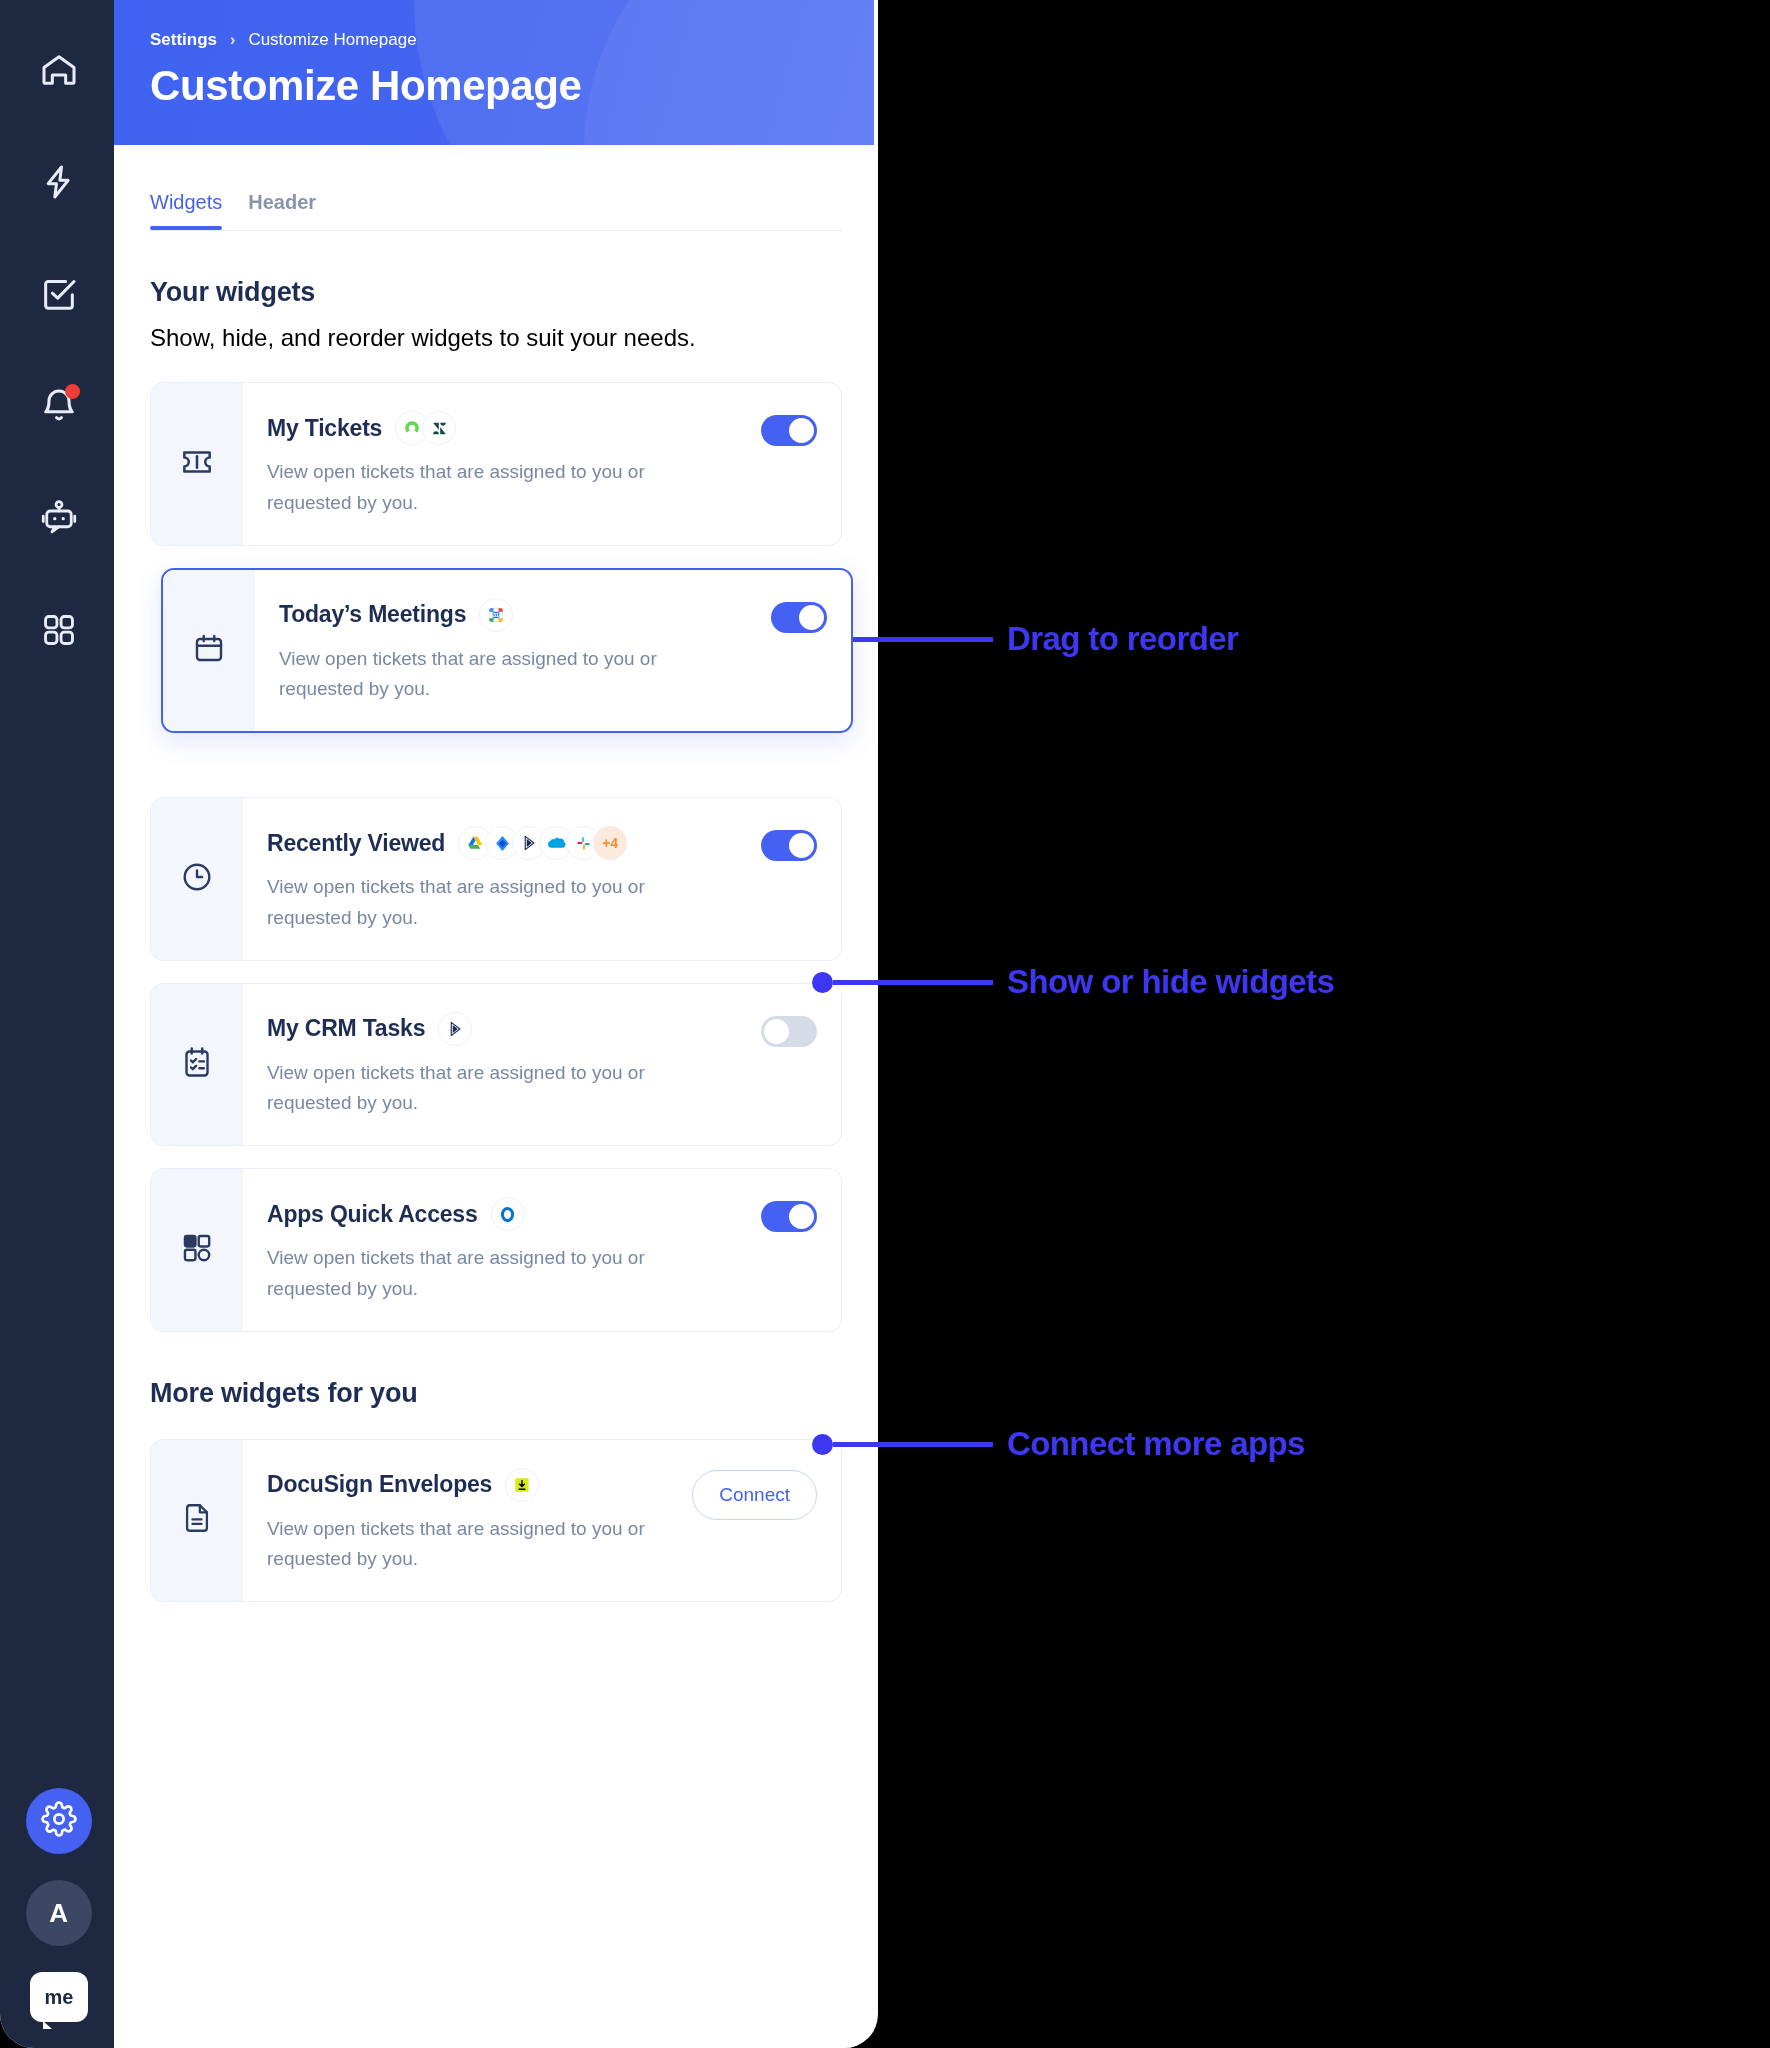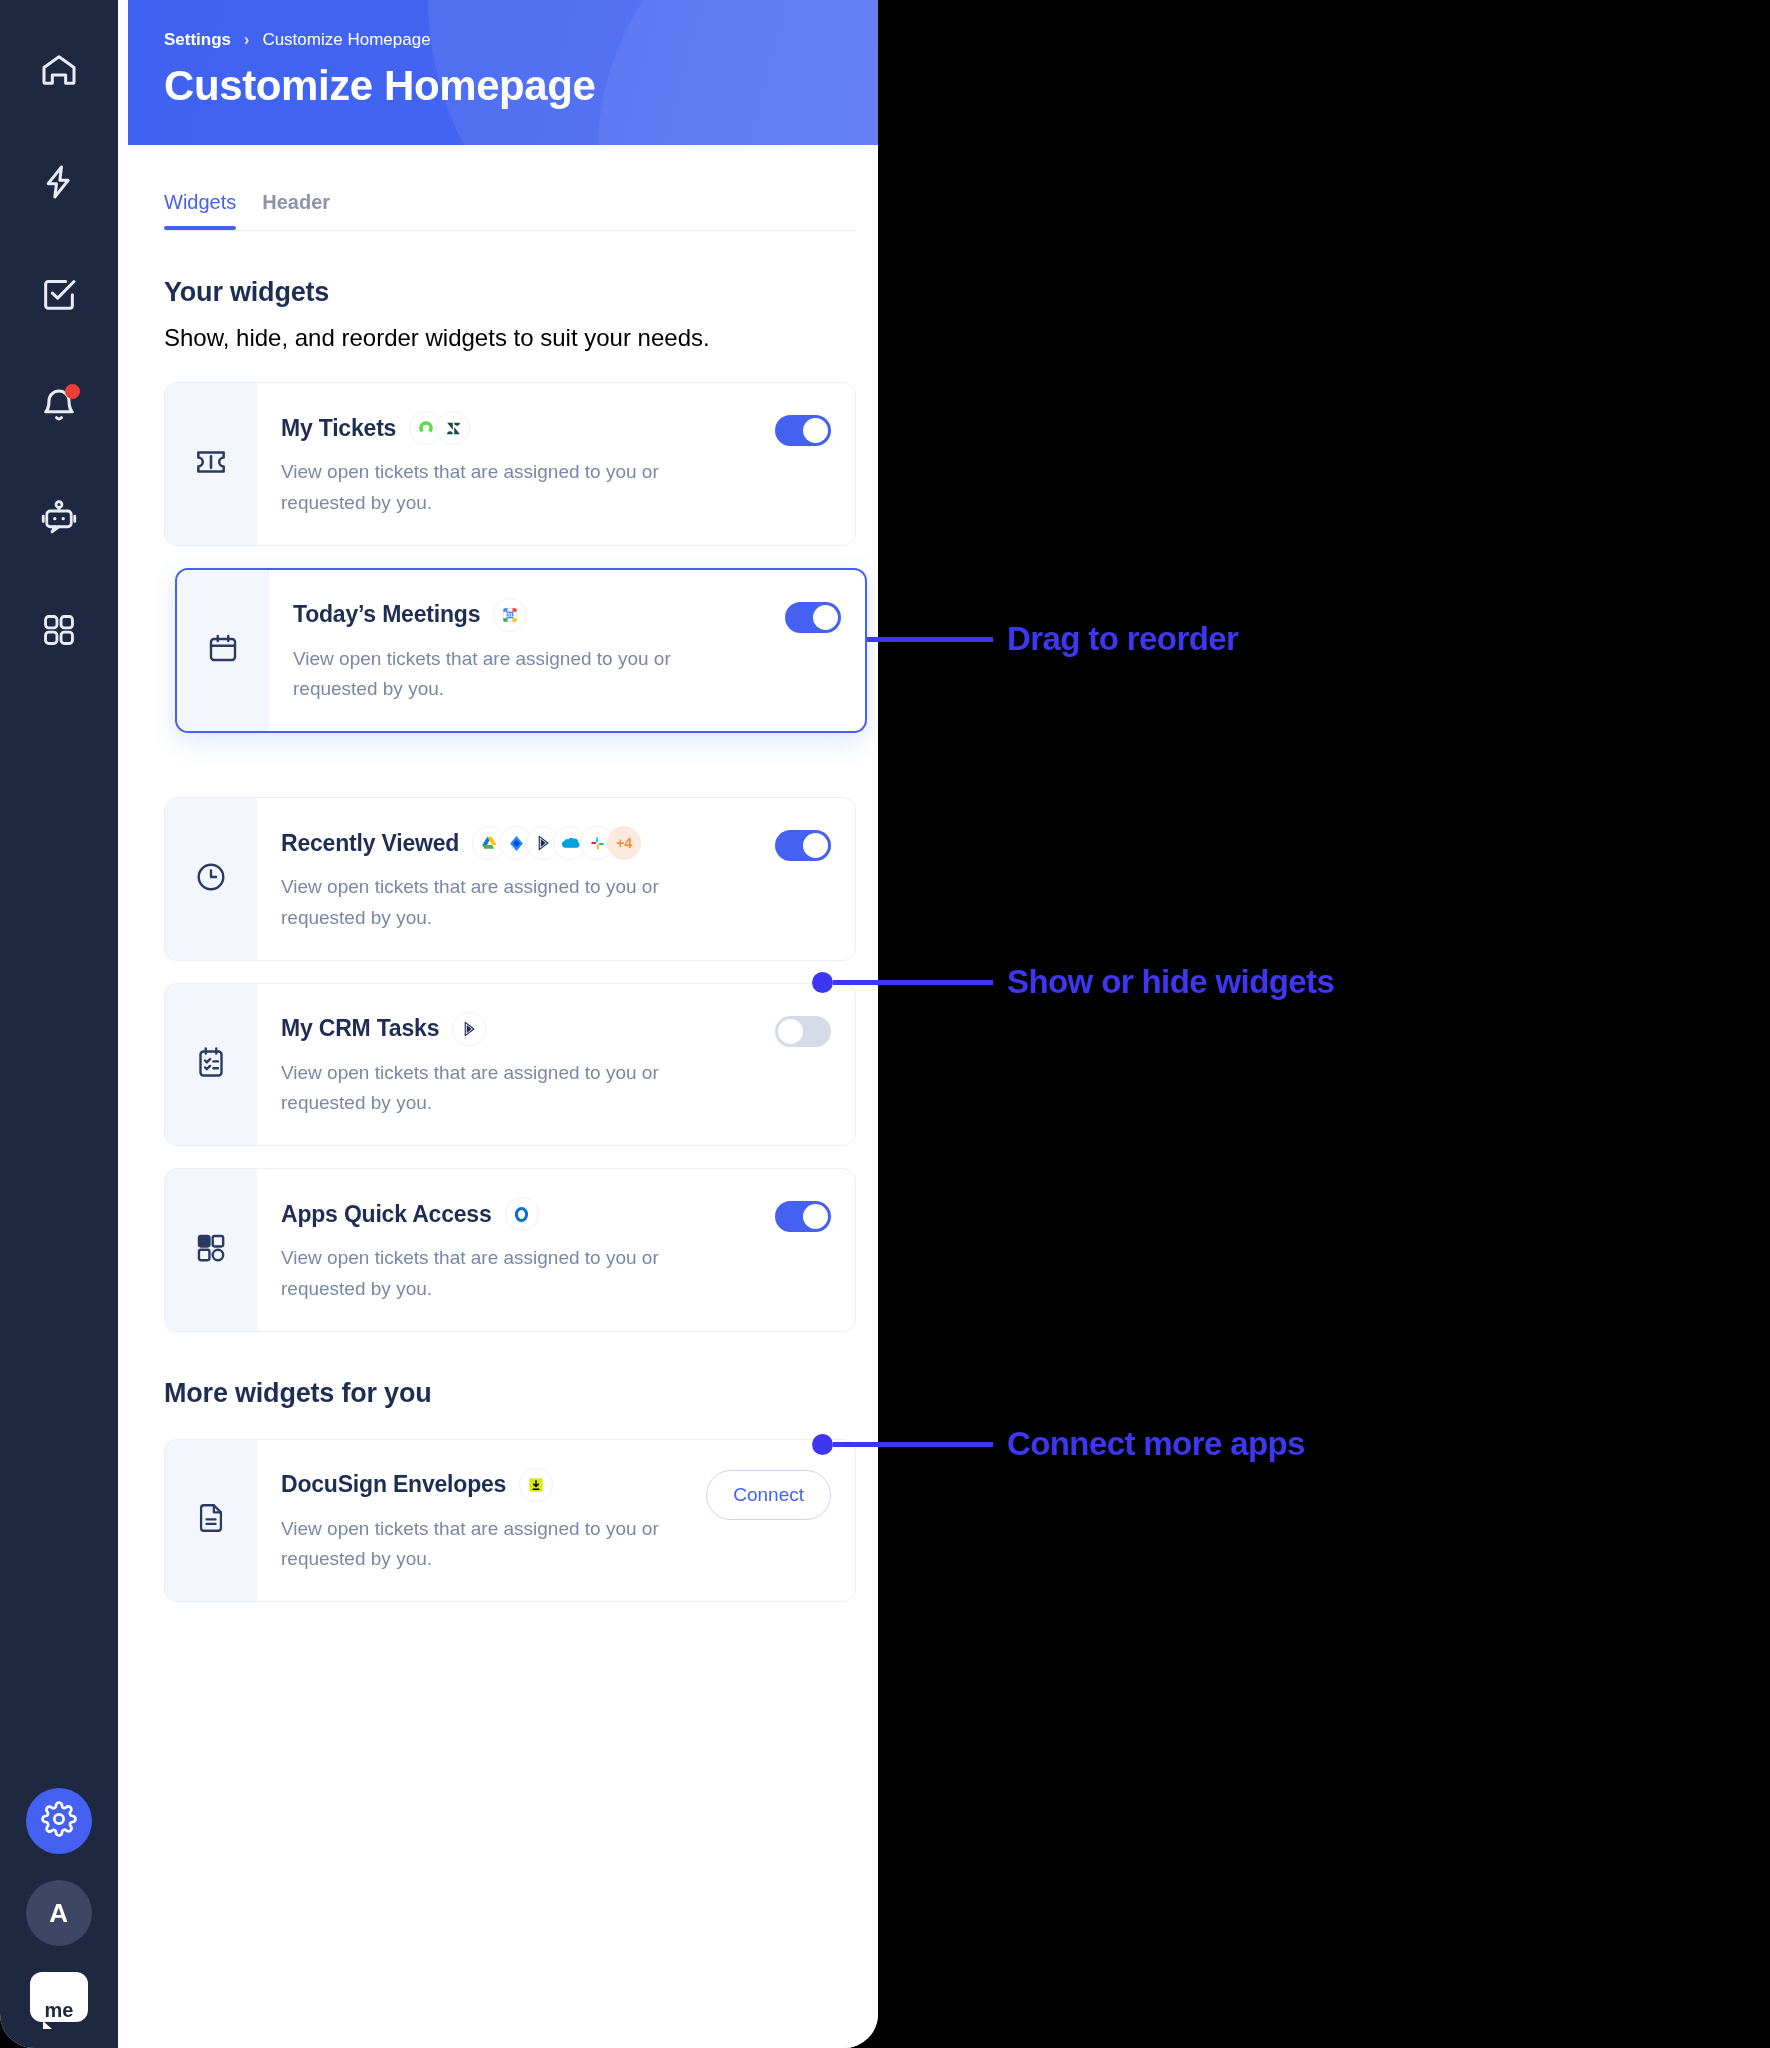--- a/index.html
+++ b/index.html
@@ -24,29 +24,29 @@
   .badge-dot{ position:absolute; width:15px; height:15px; border-radius:50%;
               background:#ef3e36; right:11px; top:10px; }
   .side-bottom{ position:absolute; bottom:26px; left:0; width:118px;
                 display:flex; flex-direction:column; align-items:center; gap:26px; }
   .gear-btn{ width:66px; height:66px; border-radius:50%; background:#4461f2;
              display:flex; align-items:center; justify-content:center; }
   .avatar-btn{ width:66px; height:66px; border-radius:50%; background:#3b4763;
                display:flex; align-items:center; justify-content:center;
                color:#fff; font-size:26px; font-weight:700; letter-spacing:.5px; }
   .me-btn{ width:58px; height:50px; border-radius:12px; background:#fff;
-           display:flex; align-items:flex-end; justify-content:center; position:relative; }
+           display:flex; align-items:center; justify-content:center; position:relative; }
   .me-btn span{ color:#1e2841; font-size:20px; font-weight:700; }
   .me-btn::after{ content:""; position:absolute; left:13px; bottom:-7px;
                   width:0; height:0; border-left:9px solid #fff;
                   border-top:8px solid transparent; border-bottom:0;
                   border-right:7px solid transparent; }
 
   
-  .page{ position:absolute; left:128px; top:0; width:760px; height:2048px; background:#fff; }
+  .page{ position:absolute; left:114px; top:0; width:760px; height:2048px; background:#fff; }
   .hero{ position:relative; height:145px;
          background:linear-gradient(105deg,#3f63f0 0%,#4264f1 45%,#4d6df2 100%);
          overflow:hidden; }
   .hero .swoosh{ position:absolute; right:-160px; top:-310px; width:620px; height:620px;
                  border-radius:50%; background:rgba(255,255,255,.08); }
   .hero .swoosh2{ position:absolute; right:-250px; top:-120px; width:540px; height:540px;
                   border-radius:50%; background:rgba(255,255,255,.06); }
   .crumbs{ position:relative; padding:30px 0 0 36px; display:flex; align-items:center;
            gap:13px; color:#fff; font-size:17px; font-weight:600; }
   .crumbs .sep{ opacity:.85; font-size:16px; }

